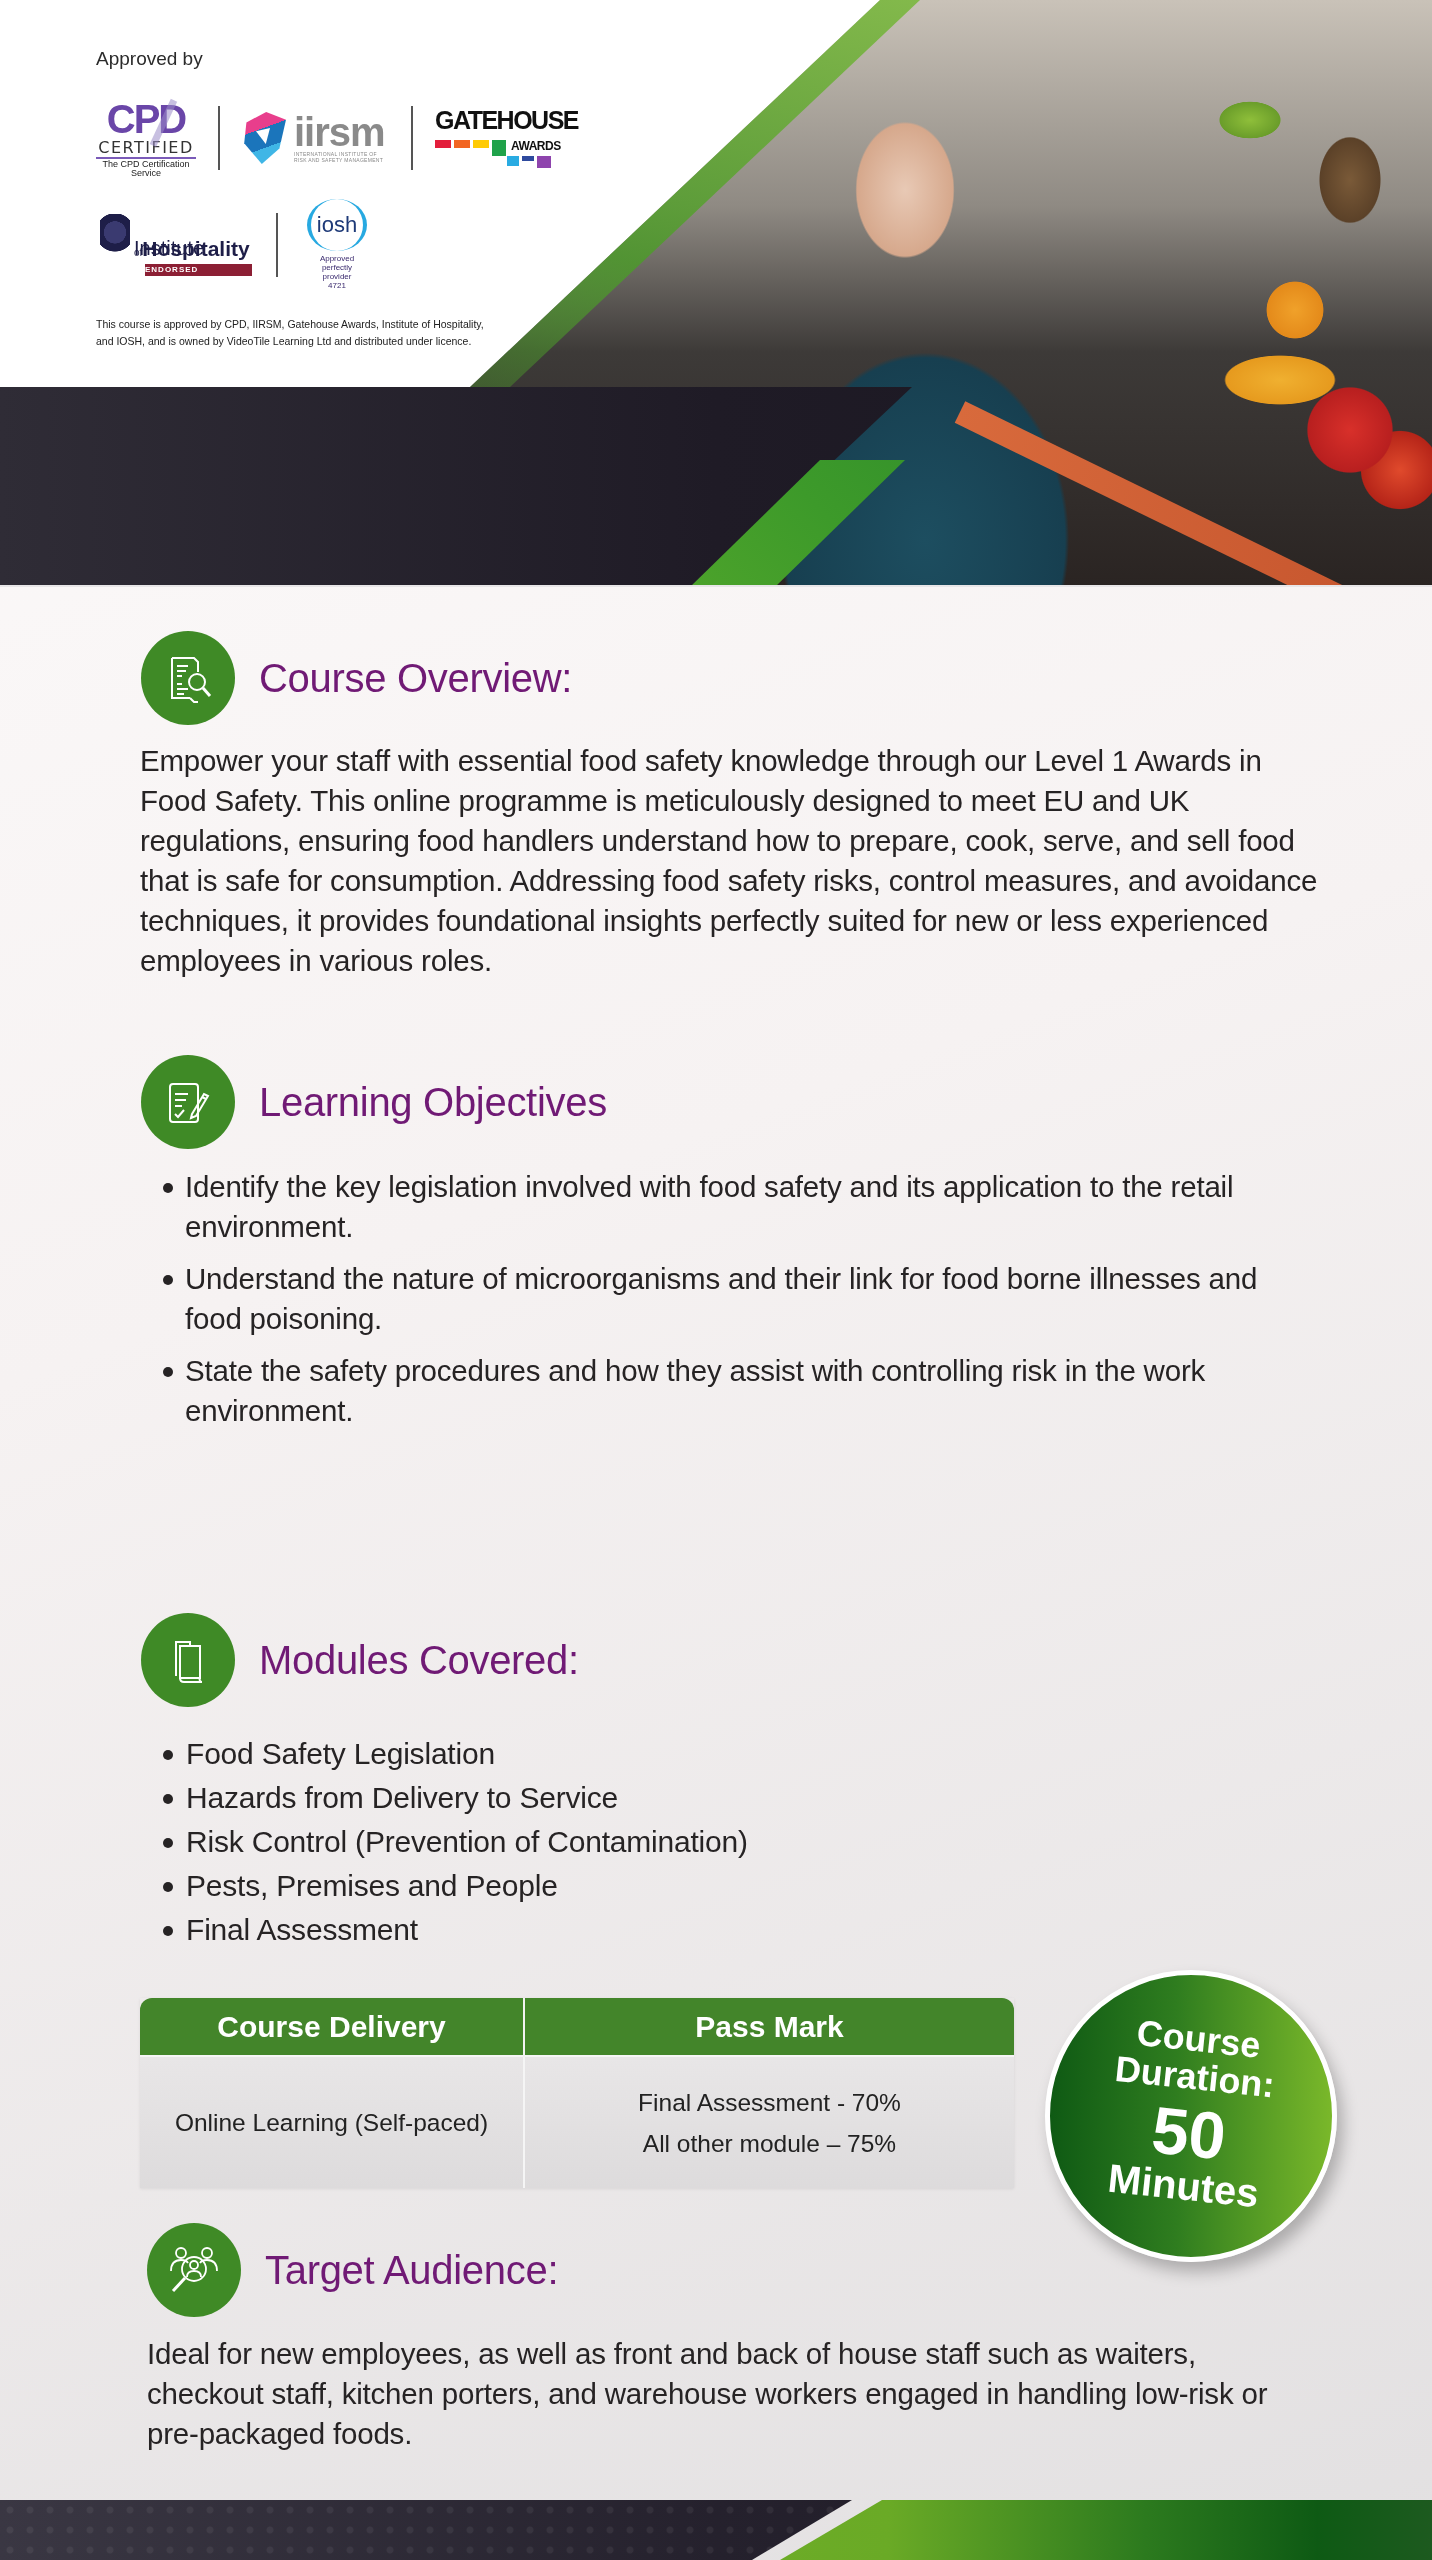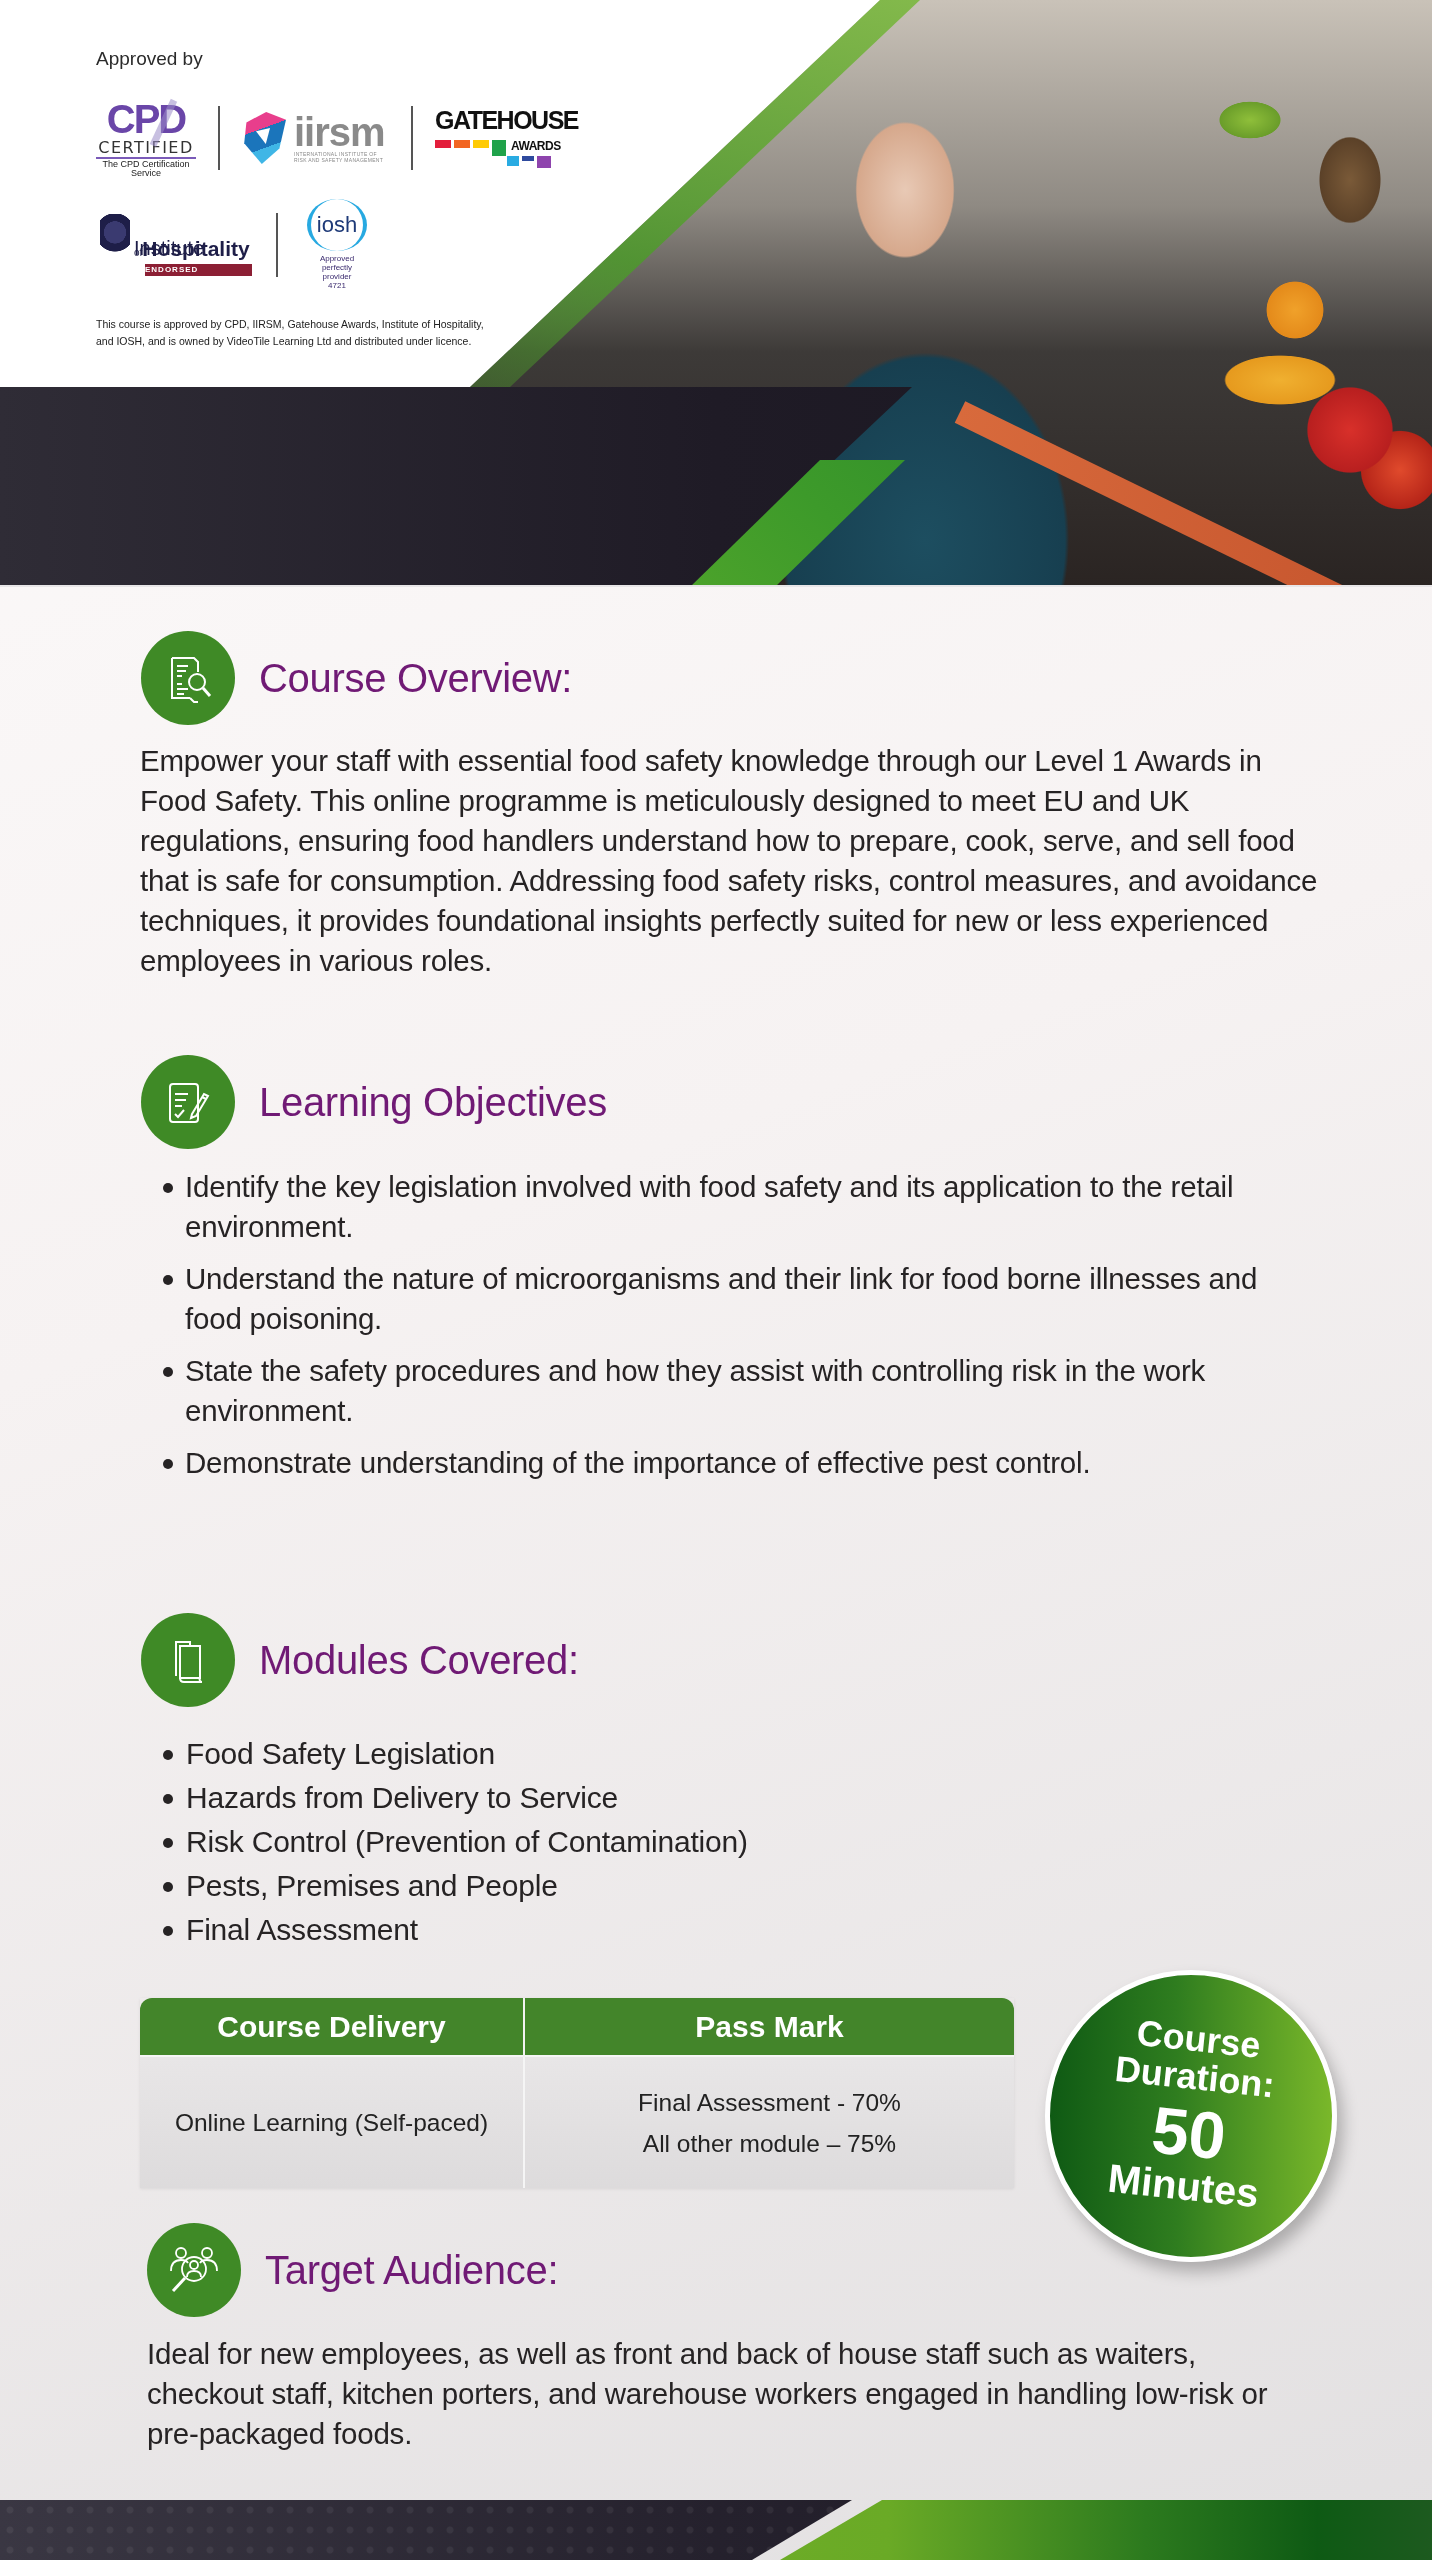--- a/index.html
+++ b/index.html
@@ -287,21 +287,20 @@
       <path d="M34 42 L46 22 L50 24 L38 44 L33 46 Z"></path>
         <line x1="44" y1="25" x2="48" y2="27"></line>
     </svg>
   </div>
   <div class="section-title">Learning Objectives</div>
 </div>
 <ul class="bullets objectives" style="left:140px; top:1167px; width:1160px;">
   <li>Identify the key legislation involved with food safety and its application to the retail environment.</li>
   <li>Understand the nature of microorganisms and their link for food borne illnesses and food poisoning.</li>
   <li>State the safety procedures and how they assist with controlling risk in the work environment.</li>
-  <li>Demonstrate understanding of the importance of effective pest control.</li>
 </ul>
 
 <div class="section-head" style="left:141px; top:1613px;">
   <div class="icon-circle">
     <svg width="60" height="60" viewBox="0 0 60 60" fill="none" stroke="#fff" stroke-width="2">
       <path d="M18 46 V12 H32 V16"></path>
       <rect x="22" y="16" width="20" height="32"></rect>
       <path d="M22 48 C22 51 24 52 26 52 H44 C42 52 41 50 42 48"></path>
     </svg>
   </div>

